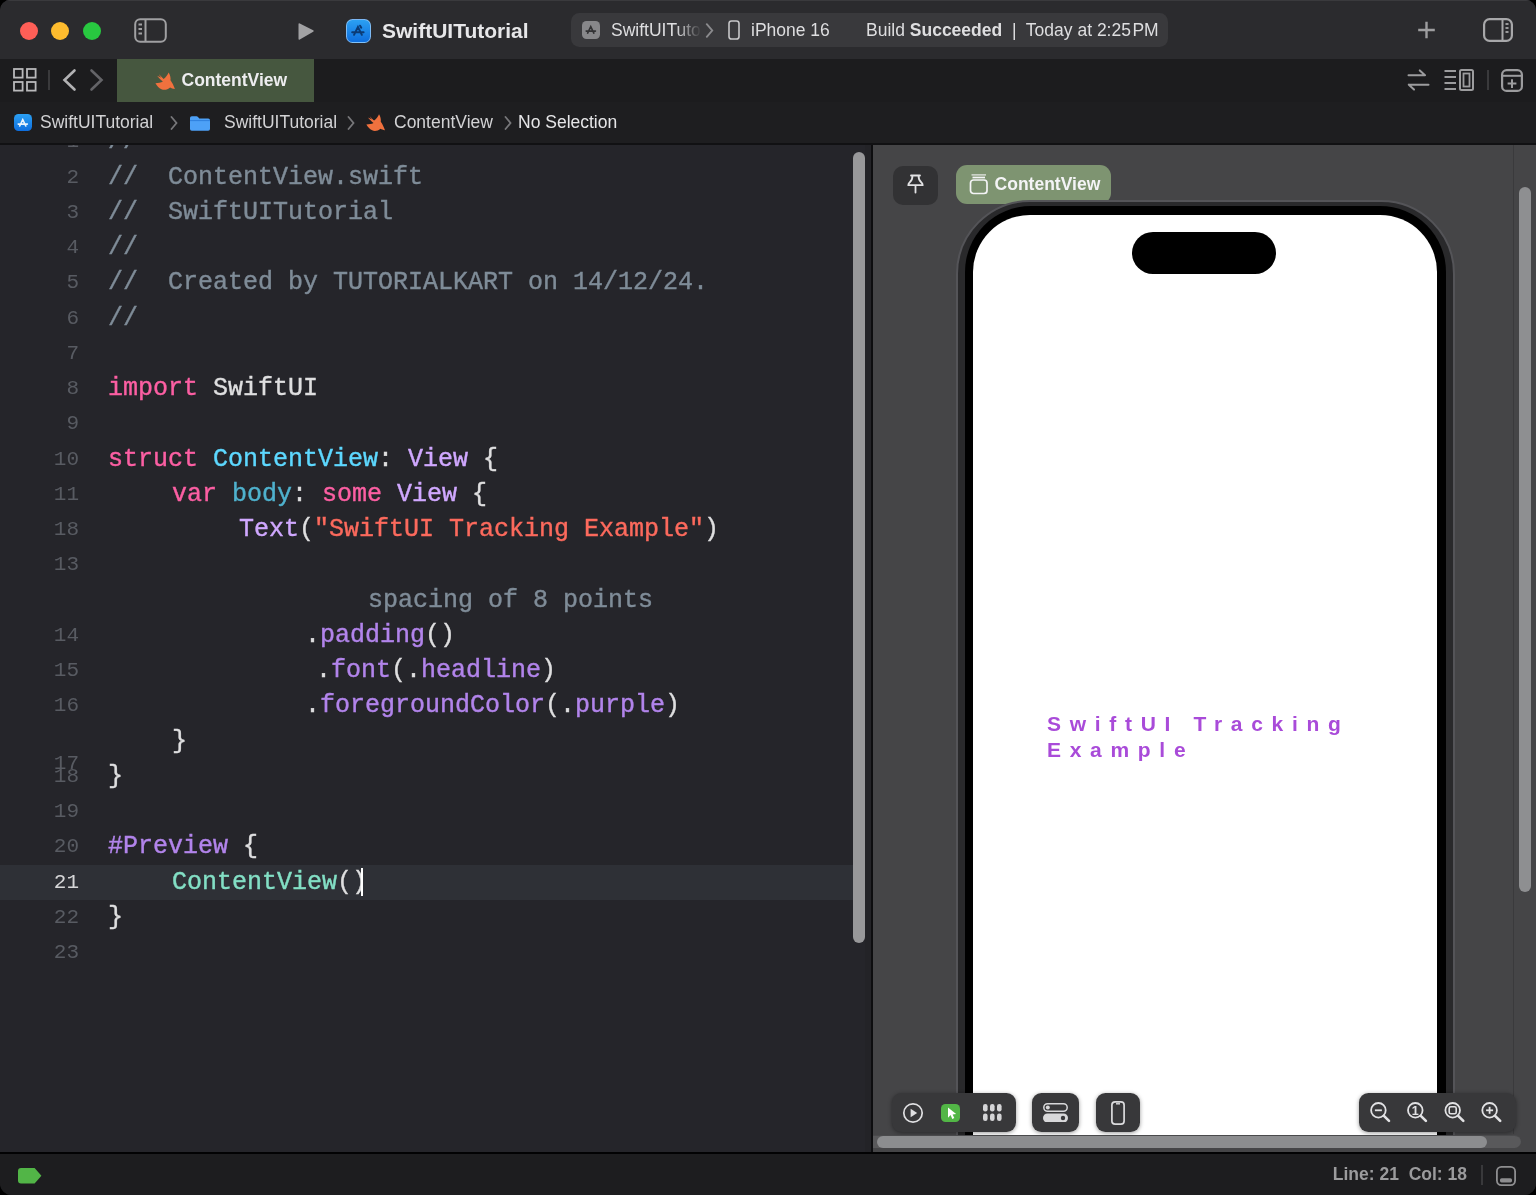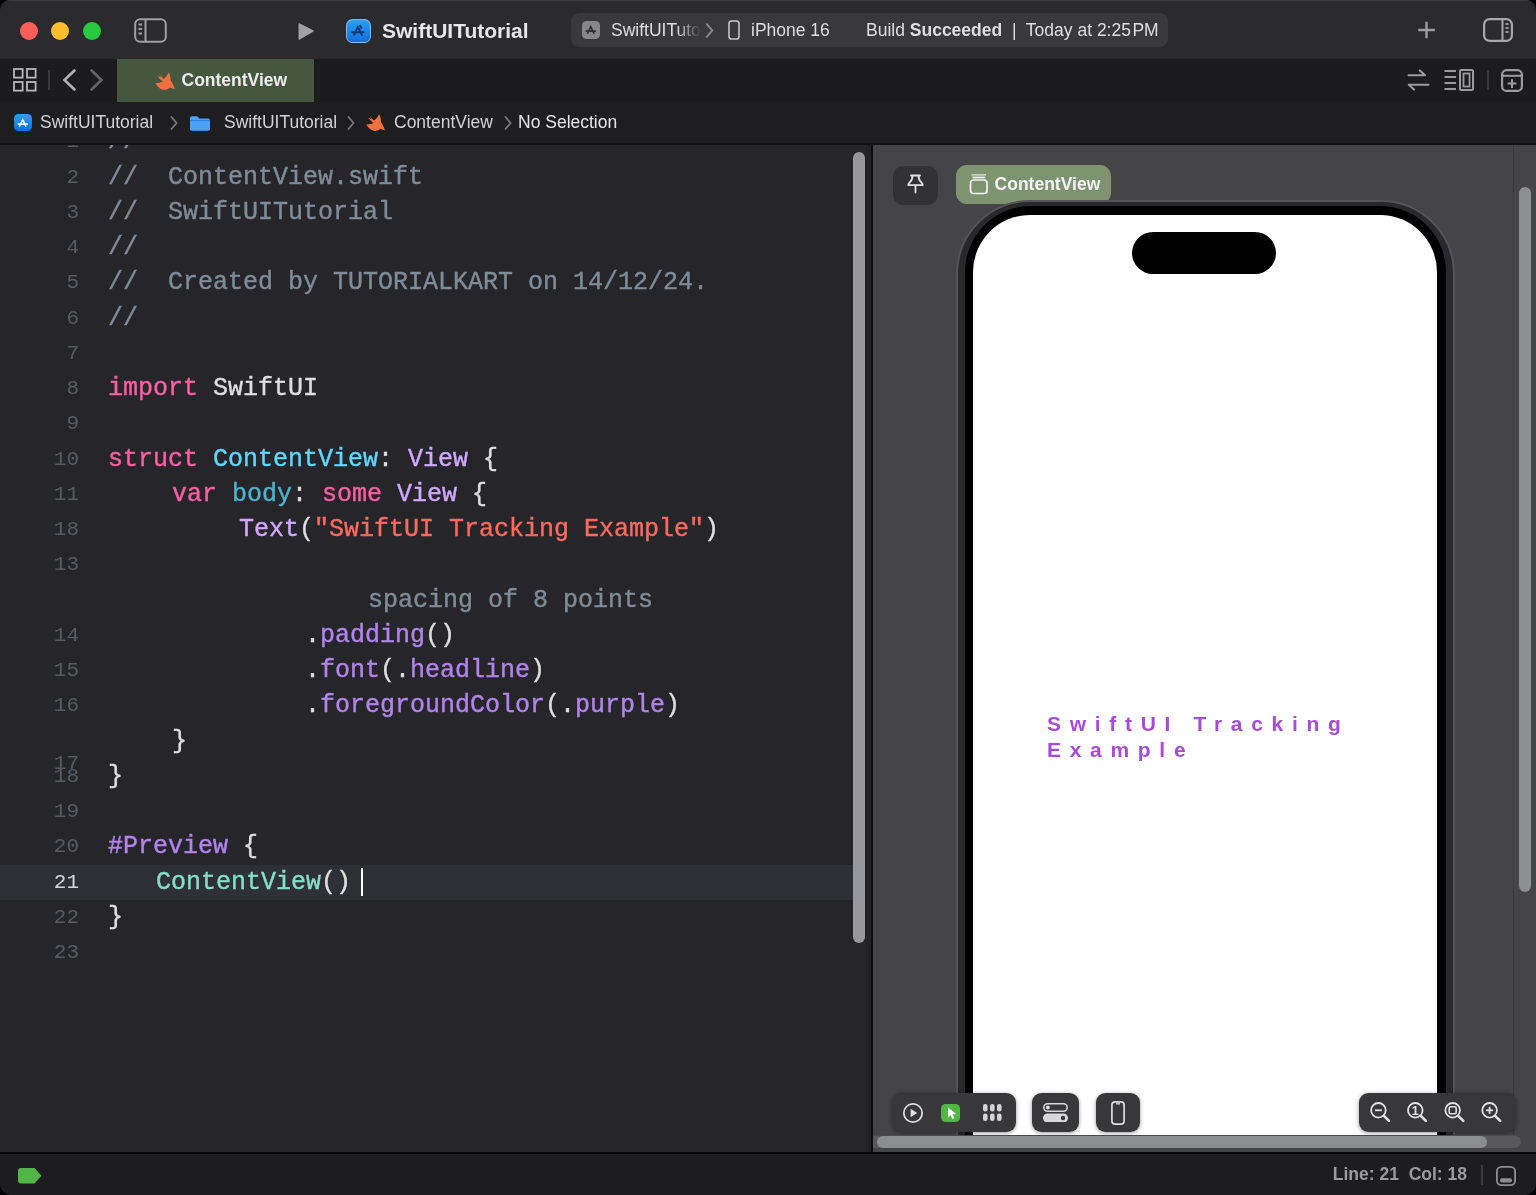--- a/index.html
+++ b/index.html
@@ -193,32 +193,32 @@
 <div class="cr" style="top:296.5px;left:108px"><span style="color:#FC5FA3">struct</span><span style="color:#DFDFE0"> </span><span style="color:#5DD8FF">ContentView</span><span style="color:#DFDFE0">: </span><span style="color:#D0A8FF">View</span><span style="color:#DFDFE0"> {</span></div>
 <div class="ln" style="top:331.8px">11</div>
 <div class="cr" style="top:331.8px;left:172px"><span style="color:#FC5FA3">var</span><span style="color:#DFDFE0"> </span><span style="color:#4FB2CE">body</span><span style="color:#DFDFE0">: </span><span style="color:#FC5FA3">some</span><span style="color:#DFDFE0"> </span><span style="color:#D0A8FF">View</span><span style="color:#DFDFE0"> {</span></div>
 <div class="ln" style="top:367.0px">18</div>
 <div class="cr" style="top:367.0px;left:239px"><span style="color:#D0A8FF">Text</span><span style="color:#DFDFE0">(</span><span style="color:#FC6A5D">"SwiftUI Tracking Example"</span><span style="color:#DFDFE0">)</span></div>
 <div class="ln" style="top:402.3px">13</div>
 <div class="cr" style="top:437.5px;left:368px"><span style="color:#7F8C98">spacing of 8 points</span></div>
 <div class="ln" style="top:472.8px">14</div>
 <div class="cr" style="top:472.8px;left:305px"><span style="color:#DFDFE0">.</span><span style="color:#B284EB">padding</span><span style="color:#DFDFE0">()</span></div>
 <div class="ln" style="top:508.0px">15</div>
-<div class="cr" style="top:508.0px;left:305px"><span style="color:#DFDFE0">.</span><span style="color:#B284EB">font</span><span style="color:#DFDFE0">(.</span><span style="color:#B284EB">headline</span><span style="color:#DFDFE0">)</span></div>
+<div class="cr" style="top:508.0px;left:316px"><span style="color:#DFDFE0">.</span><span style="color:#B284EB">font</span><span style="color:#DFDFE0">(.</span><span style="color:#B284EB">headline</span><span style="color:#DFDFE0">)</span></div>
 <div class="ln" style="top:543.3px">16</div>
 <div class="cr" style="top:543.3px;left:305px"><span style="color:#DFDFE0">.</span><span style="color:#B284EB">foregroundColor</span><span style="color:#DFDFE0">(.</span><span style="color:#B284EB">purple</span><span style="color:#DFDFE0">)</span></div>
 <div class="ln" style="top:601px">17</div>
 <div class="cr" style="top:578.5px;left:172px"><span style="color:#DFDFE0">}</span></div>
 <div class="ln" style="top:613.8px">18</div>
 <div class="cr" style="top:613.8px;left:108px"><span style="color:#DFDFE0">}</span></div>
 <div class="ln" style="top:649.0px">19</div>
 <div class="ln" style="top:684.3px">20</div>
 <div class="cr" style="top:684.3px;left:108px"><span style="color:#B284EB">#Preview</span><span style="color:#DFDFE0"> {</span></div>
 <div class="lnc" style="top:719.5px">21</div>
-<div class="cr" style="top:719.5px;left:156px"><span style="color:#83DFC5">ContentView</span><span style="color:#DFDFE0">()</span></div>
+<div class="cr" style="top:719.5px;left:172px"><span style="color:#83DFC5">ContentView</span><span style="color:#DFDFE0">()</span></div>
 <div class="ln" style="top:754.8px">22</div>
 <div class="cr" style="top:754.8px;left:108px"><span style="color:#DFDFE0">}</span></div>
 <div class="ln" style="top:790.0px">23</div>
   <div id="caret"></div>
   <div id="escroll"></div>
   <div id="estrip"></div>
 </div>
 <div id="ediv"></div>
 
 <div id="canvas">

